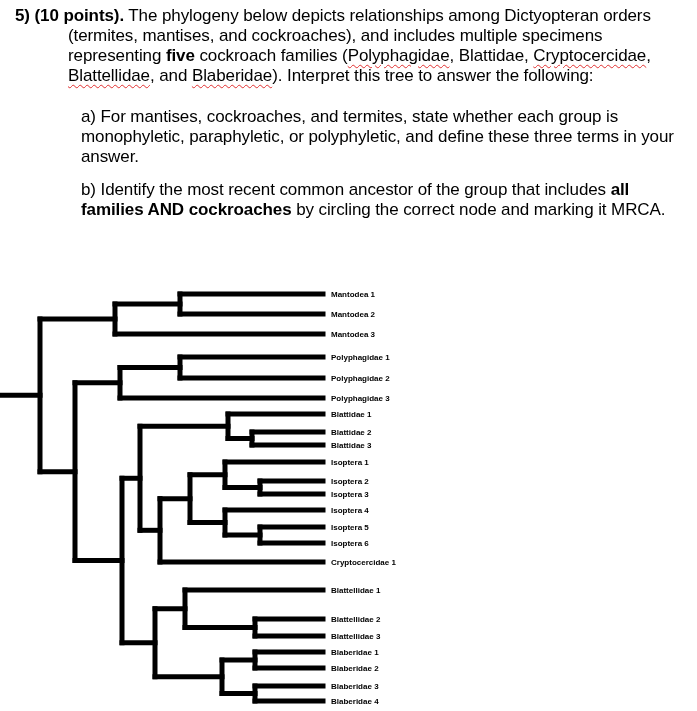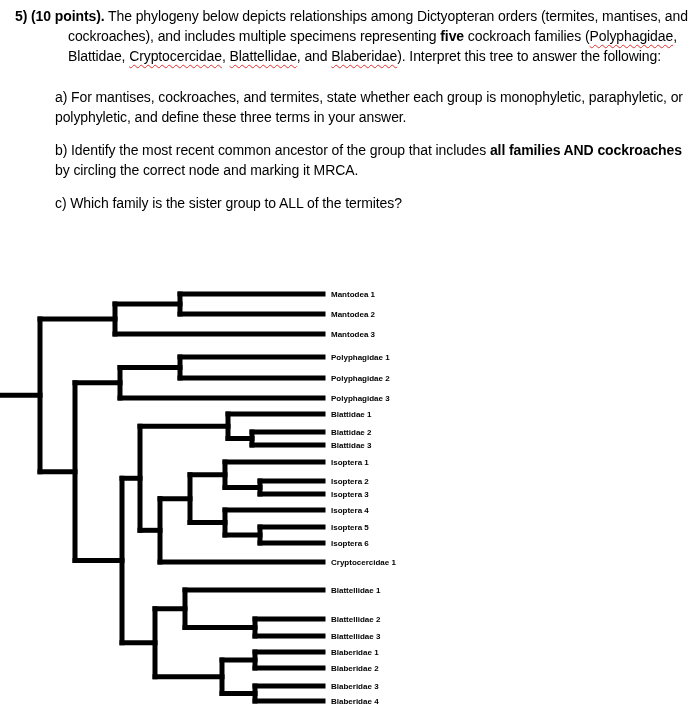--- a/index.html
+++ b/index.html
@@ -5,24 +5,24 @@
   * { margin:0; padding:0; box-sizing:border-box; }
   html,body {
     width:697px; height:711px;
     background:var(--bg,#ffffff);
     font-family:"Liberation Sans", sans-serif;
     color:var(--text-color,#000000);
   }
   .page { position:relative; width:697px; height:711px; overflow:hidden; background:var(--bg,#ffffff); }
   .text-block {
     position:absolute; top:6px; left:15px; width:679px;
-    font-size:14px; line-height:20px; letter-spacing:-0.1px;
+    font-size:17px; line-height:20px; letter-spacing:-0.1px;
   }
   p.intro { padding-left:53px; text-indent:-53px; margin-bottom:21px; }
-  p.part  { margin-left:40px; margin-bottom:13px; }
+  p.part  { margin-left:66px; margin-bottom:13px; }
   .bold { font-weight:bold; }
   .spell {
     text-decoration: underline;
     text-decoration-style: wavy;
     text-decoration-color: var(--spell-color,#e03030);
     text-decoration-thickness: 1px;
     text-underline-offset: 3px;
   }
   svg.tree { position:absolute; top:0; left:0; }
   svg.tree text {
@@ -34,21 +34,20 @@
 </style>
 </head>
 <body>
 
 <div class="page">
 
   <div class="text-block">
     <p class="intro"><span class="bold">5) (10 points).</span><span> The phylogeny below depicts relationships among Dictyopteran orders (termites, mantises, and cockroaches), and includes multiple specimens representing </span><span class="bold">five</span><span> cockroach families (</span><span class="spell">Polyphagidae</span><span>, Blattidae, </span><span class="spell">Cryptocercidae</span><span>, </span><span class="spell">Blattellidae</span><span>, and </span><span class="spell">Blaberidae</span><span>). Interpret this tree to answer the following:</span></p>
     <p class="part"><span>a) For mantises, cockroaches, and termites, state whether each group is monophyletic, paraphyletic, or polyphyletic, and define these three terms in your answer.</span></p>
     <p class="part"><span>b) Identify the most recent common ancestor of the group that includes </span><span class="bold">all families AND cockroaches</span><span> by circling the correct node and marking it MRCA.</span></p>
-    <p class="part"><span>c) Which family is the sister group to ALL of the termites?</span></p>
   </div>
 
   <svg class="tree" width="697" height="711" viewBox="0 0 697 711">
       <line x1="0" y1="395.31640625" x2="40" y2="395.31640625" stroke="#000000" stroke-width="5" stroke-linecap="square"></line>
       <line x1="40" y1="319" x2="40" y2="471.6328125" stroke="#000000" stroke-width="5" stroke-linecap="square"></line>
       <line x1="40" y1="319" x2="115" y2="319" stroke="#000000" stroke-width="5" stroke-linecap="square"></line>
       <line x1="115" y1="304" x2="115" y2="334" stroke="#000000" stroke-width="5" stroke-linecap="square"></line>
       <line x1="115" y1="304" x2="180" y2="304" stroke="#000000" stroke-width="5" stroke-linecap="square"></line>
       <line x1="180" y1="294" x2="180" y2="314" stroke="#000000" stroke-width="5" stroke-linecap="square"></line>
       <line x1="180" y1="294" x2="323" y2="294" stroke="#000000" stroke-width="5" stroke-linecap="square"></line>

